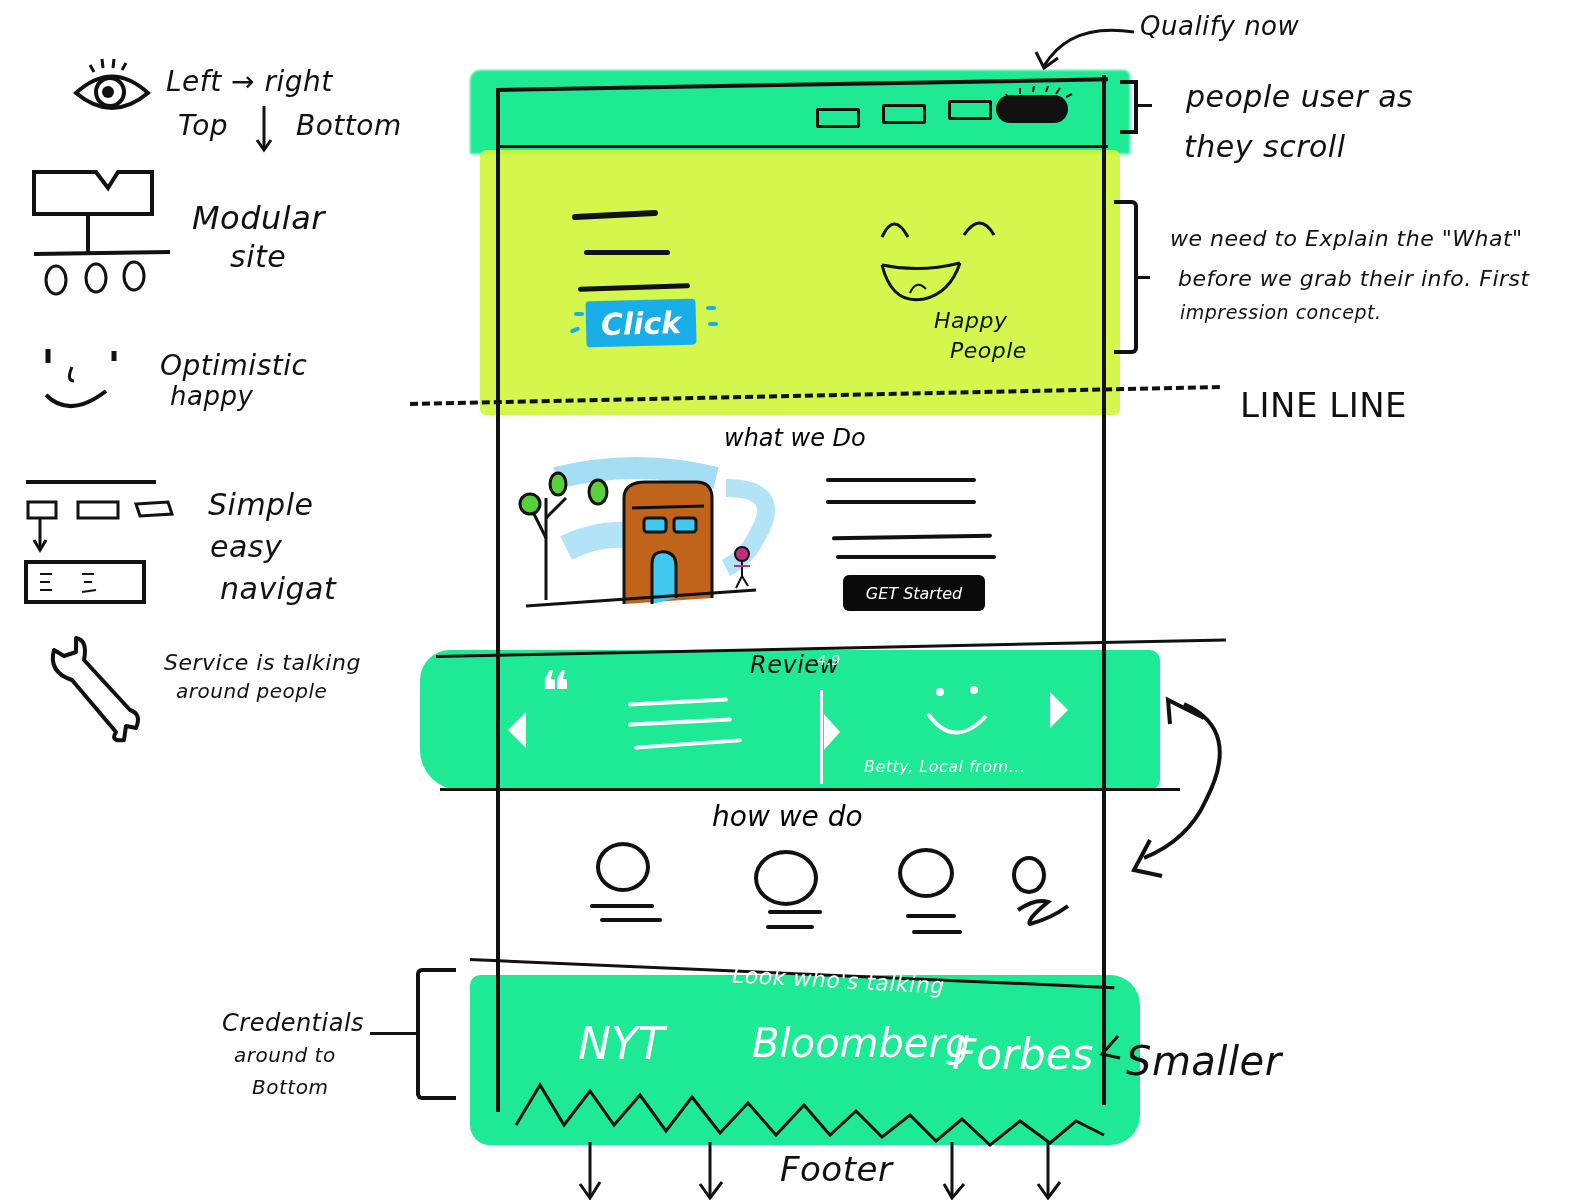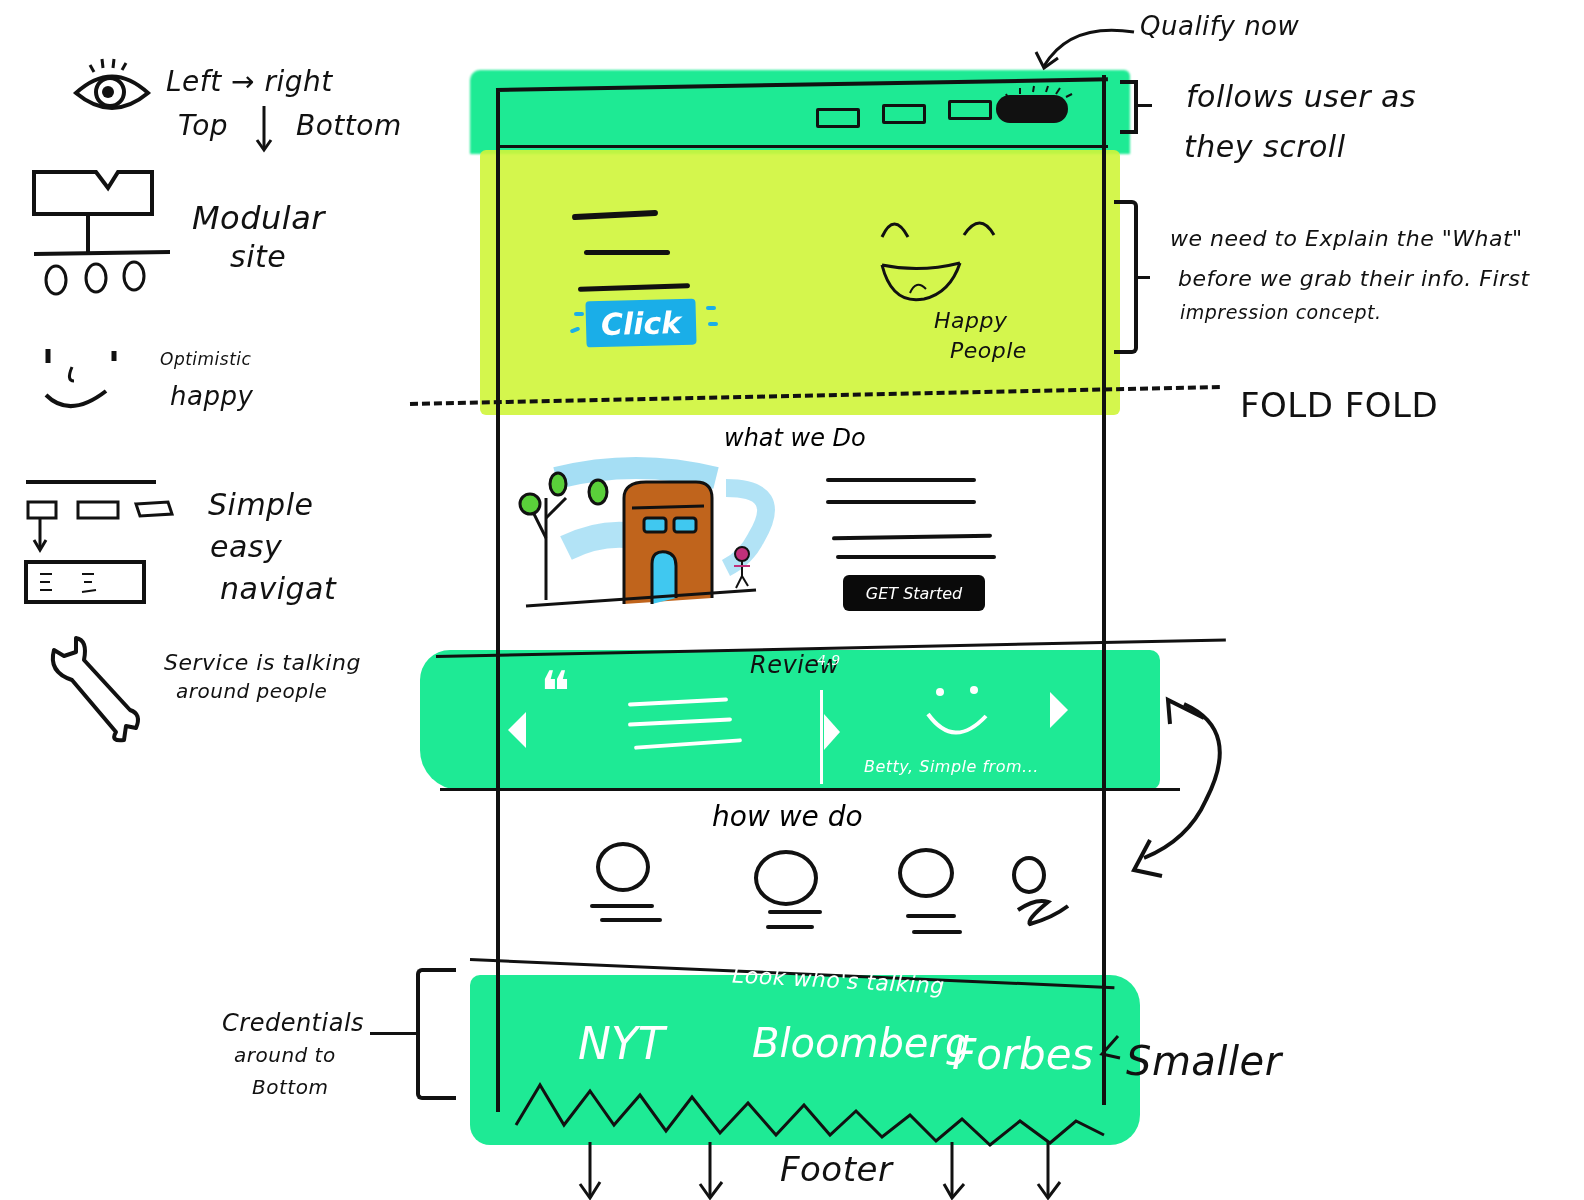--- a/index.html
+++ b/index.html
@@ -76,21 +76,21 @@
   </svg>
   <div class="hand legend-text" style="left:192px;top:200px;font-size:32px;">Modular</div>
   <div class="hand legend-text" style="left:230px;top:240px;font-size:30px;">site</div>
 
   <svg style="left:40px;top:345px;" width="90" height="70" viewBox="0 0 90 70">
     <line x1="8" y1="4" x2="8" y2="18" stroke="#111" stroke-width="5"></line>
     <line x1="74" y1="6" x2="74" y2="16" stroke="#111" stroke-width="5"></line>
     <path d="M32 22 Q26 36 34 36" fill="none" stroke="#111" stroke-width="3"></path>
     <path d="M6 50 Q30 74 66 46" fill="none" stroke="#111" stroke-width="4"></path>
   </svg>
-  <div class="hand legend-text" style="left:160px;top:350px;font-size:17px;">Optimistic</div>
+  <div class="hand legend-text" style="left:160px;top:350px;font-size:28px;">Optimistic</div>
   <div class="hand legend-text" style="left:170px;top:382px;font-size:26px;">happy</div>
 
   <svg style="left:22px;top:478px;" width="160" height="130" viewBox="0 0 160 130">
     <line x1="4" y1="4" x2="134" y2="4" stroke="#111" stroke-width="4"></line>
     <rect x="6" y="24" width="28" height="16" fill="none" stroke="#111" stroke-width="3"></rect>
     <rect x="56" y="24" width="40" height="16" fill="none" stroke="#111" stroke-width="3"></rect>
     <path d="M114 26 L146 24 L150 36 L118 38 Z" fill="none" stroke="#111" stroke-width="3"></path>
     <line x1="18" y1="40" x2="18" y2="70" stroke="#111" stroke-width="3"></line>
     <path d="M12 62 L18 72 L24 62" fill="none" stroke="#111" stroke-width="3"></path>
     <rect x="4" y="84" width="118" height="40" fill="none" stroke="#111" stroke-width="4"></rect>
@@ -204,21 +204,21 @@
     <div class="scribble-w" style="left:628px;top:720px;width:104px;transform:rotate(-3deg);"></div>
     <div class="scribble-w" style="left:634px;top:742px;width:108px;transform:rotate(-4deg);"></div>
     <div class="frame-line" style="left:820px;top:690px;width:3px;height:94px;background:#fff;"></div>
     <div class="arrow-tri" style="left:824px;top:714px;border-left:16px solid #fff;"></div>
     <svg style="left:924px;top:684px;" width="70" height="60" viewBox="0 0 70 60">
       <circle cx="16" cy="8" r="4" fill="#fff"></circle>
       <circle cx="50" cy="6" r="4" fill="#fff"></circle>
       <path d="M4 30 Q30 66 62 32" fill="none" stroke="#fff" stroke-width="4"></path>
     </svg>
     <div class="arrow-tri" style="left:1050px;top:692px;border-left:18px solid #fff;"></div>
-    <div class="hand review-text" style="left:864px;top:758px;font-size:16px;">Betty, Simple from...</div>
+    <div class="hand review-text" style="left:864px;top:758px;font-size:16px;">Betty, Local from...</div>
   </div>
 
   <div>
     <div class="section-title" style="left:712px;top:800px;font-size:28px;">how we do</div>
     <div class="circle" style="left:596px;top:842px;width:54px;height:50px;"></div>
     <div class="scribble" style="left:590px;top:904px;width:64px;height:4px;"></div>
     <div class="scribble" style="left:600px;top:918px;width:62px;height:4px;"></div>
     <div class="circle" style="left:754px;top:850px;width:64px;height:56px;"></div>
     <div class="scribble" style="left:768px;top:910px;width:54px;height:4px;"></div>
     <div class="scribble" style="left:766px;top:925px;width:48px;height:4px;"></div>
@@ -245,30 +245,30 @@
 <div>
 
   <div class="hand" style="left:1140px;top:12px;font-size:26px;">Qualify now</div>
   <svg style="left:1030px;top:22px;" width="110" height="50" viewBox="0 0 110 50">
     <path d="M104 10 Q40 0 14 44" fill="none" stroke="#111" stroke-width="3"></path>
     <path d="M6 30 L14 46 L28 36" fill="none" stroke="#111" stroke-width="3"></path>
   </svg>
 
   <div class="bracket" style="left:1120px;top:80px;width:18px;height:54px;border-left:none;"></div>
   <div class="frame-line" style="left:1138px;top:104px;width:14px;height:3px;"></div>
-  <div class="hand" style="left:1186px;top:80px;font-size:30px;">follows user as</div>
+  <div class="hand" style="left:1186px;top:80px;font-size:30px;">people user as</div>
   <div class="hand" style="left:1184px;top:130px;font-size:30px;">they scroll</div>
 
   <div class="bracket" style="left:1114px;top:200px;width:24px;height:154px;border-left:none;border-radius:0 6px 6px 0;"></div>
   <div class="frame-line" style="left:1138px;top:276px;width:12px;height:3px;"></div>
   <div class="hand" style="left:1170px;top:226px;font-size:22px;">we need to Explain the "What"</div>
   <div class="hand" style="left:1178px;top:266px;font-size:22px;text-align:center;">before we grab their info. First</div>
   <div class="hand" style="left:1180px;top:302px;font-size:19px;">impression concept.</div>
 
-  <div class="hand" style="left:1240px;top:386px;font-size:34px;font-style:normal;">FOLD FOLD</div>
+  <div class="hand" style="left:1240px;top:386px;font-size:34px;font-style:normal;">LINE LINE</div>
 
   <svg style="left:1130px;top:700px;" width="100" height="180" viewBox="0 0 100 180">
     <path d="M54 4 Q112 30 76 100 Q58 140 14 158" fill="none" stroke="#111" stroke-width="4"></path>
     <path d="M40 24 L38 0 L74 18" fill="none" stroke="#111" stroke-width="4"></path>
     <path d="M20 140 L4 170 L32 176" fill="none" stroke="#111" stroke-width="4"></path>
   </svg>
 
   <div class="hand" style="left:222px;top:1010px;font-size:24px;">Credentials</div>
   <div class="hand" style="left:234px;top:1044px;font-size:20px;">around to</div>
   <div class="hand" style="left:252px;top:1076px;font-size:20px;">Bottom</div>

